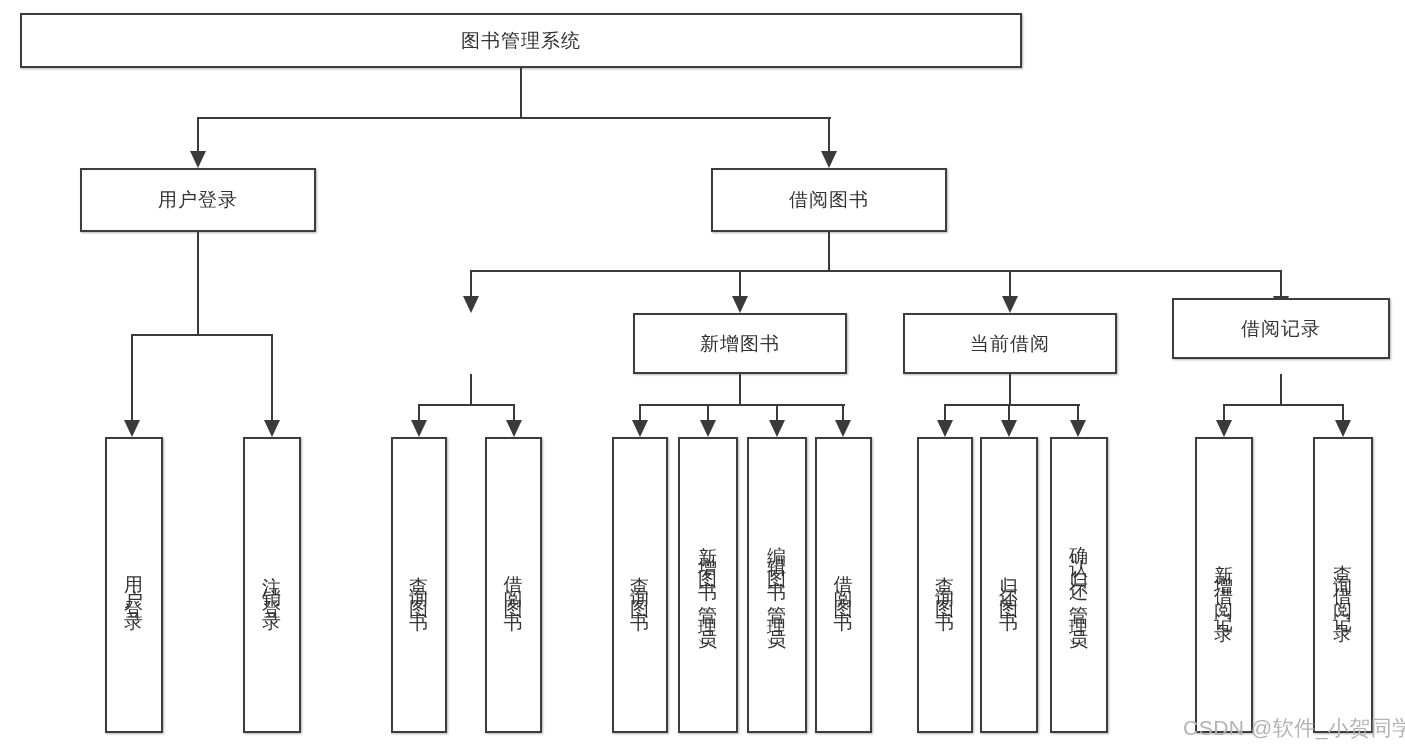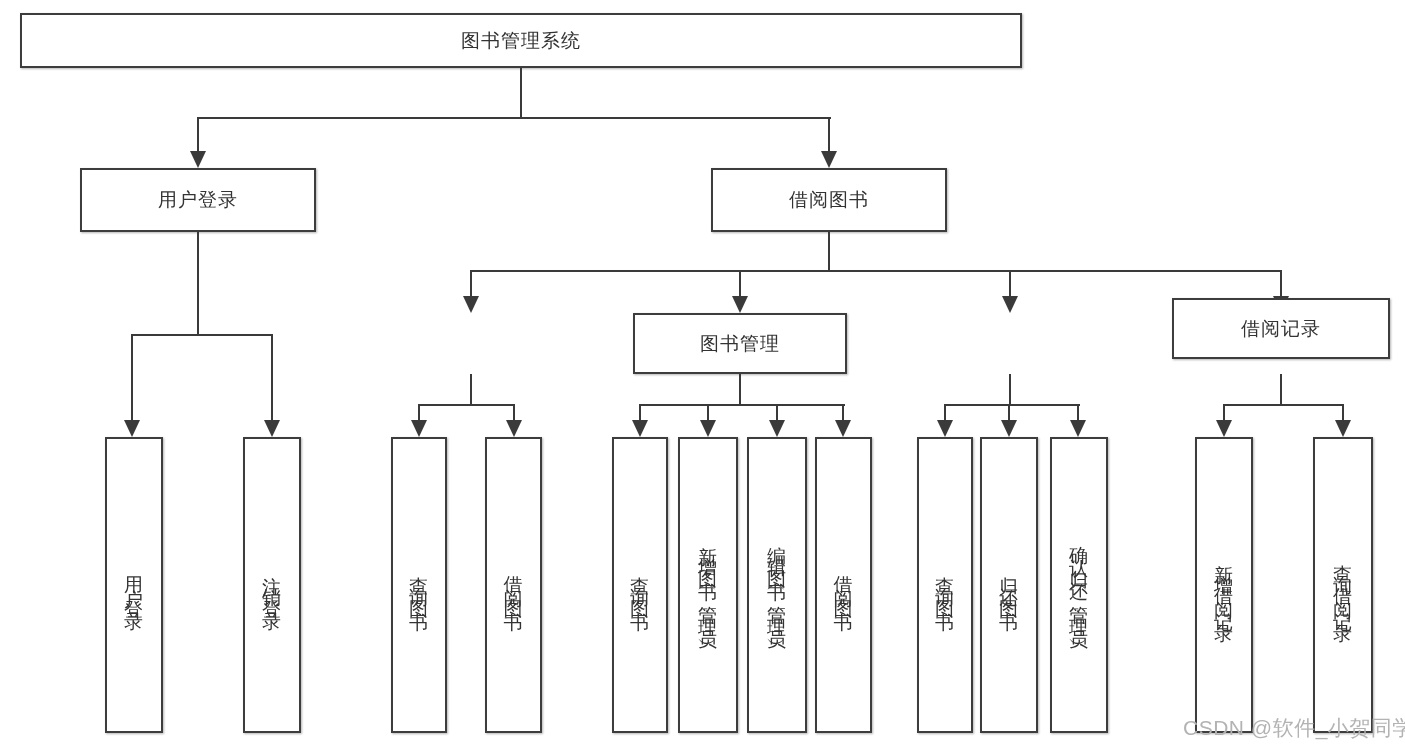--- a/index.html
+++ b/index.html
@@ -75,21 +75,24 @@
   <div class="vline" style="left:470px;top:270px;height:28px;"></div>
   <div class="arrow" style="left:463px;top:296px;"></div>
   <div class="vline" style="left:739px;top:270px;height:28px;"></div>
   <div class="arrow" style="left:732px;top:296px;"></div>
   <div class="vline" style="left:1009px;top:270px;height:28px;"></div>
   <div class="arrow" style="left:1002px;top:296px;"></div>
   <div class="vline" style="left:1280px;top:270px;height:28px;"></div>
   <div class="arrow" style="left:1273px;top:296px;"></div>
 
   <div class="box" style="left:633px;top:313px;width:214px;height:61px;">
-    <span>图书管理</span>
+    <span>新增图书</span>
+  </div>
+  <div class="box" style="left:903px;top:313px;width:214px;height:61px;">
+    <span>当前借阅</span>
   </div>
   <div class="box" style="left:1172px;top:298px;width:218px;height:61px;">
     <span>借阅记录</span>
   </div>
 
   <div class="vline" style="left:470px;top:374px;height:32px;"></div>
   <div class="hline" style="left:418px;top:404px;width:97px;"></div>
   <div class="vline" style="left:418px;top:404px;height:18px;"></div>
   <div class="arrow" style="left:411px;top:420px;"></div>
   <div class="vline" style="left:513px;top:404px;height:18px;"></div>

